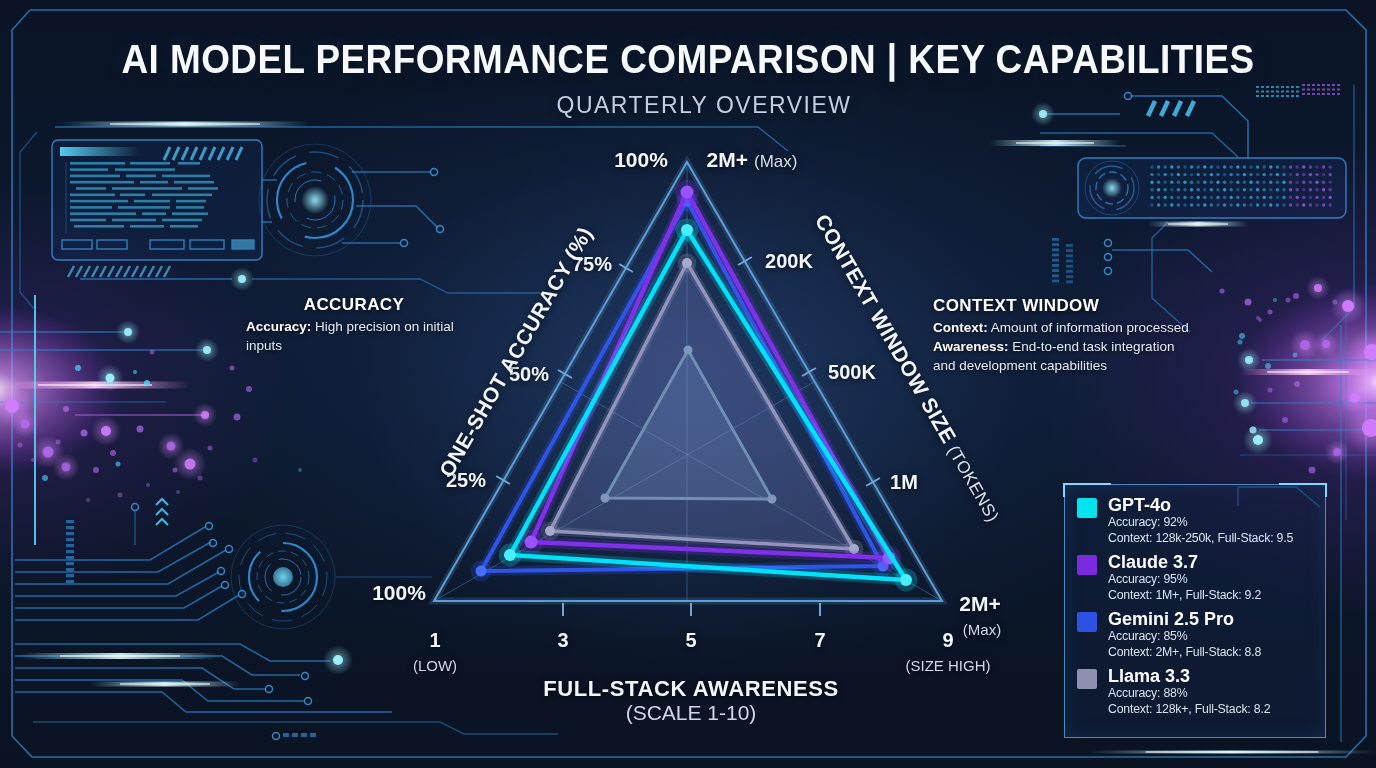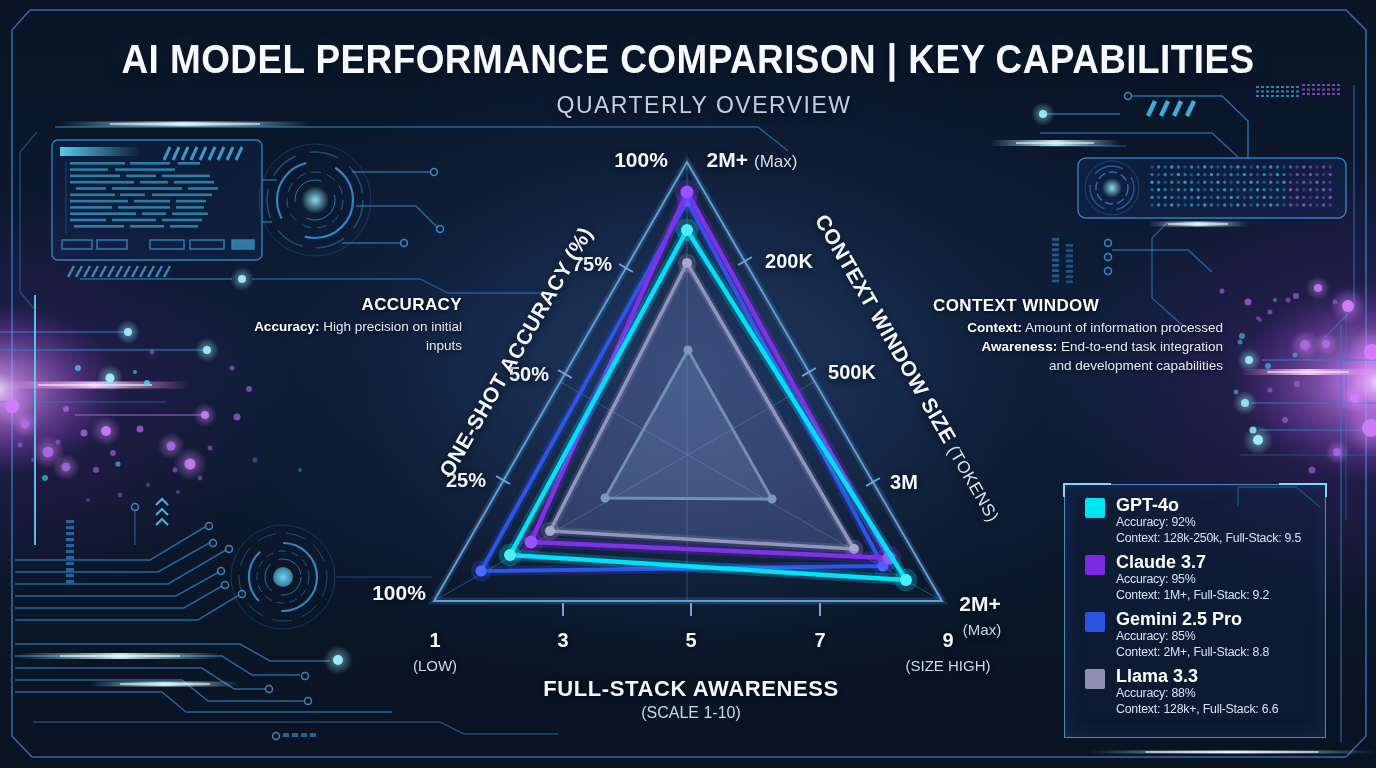--- a/index.html
+++ b/index.html
@@ -27,36 +27,36 @@
   .lbl.big{font-weight:700;font-size:21px;}
   .lbl.sub{font-size:15px;color:#ccd8ea;font-weight:400;}
   .lbl.pair .mx{font-weight:400;font-size:17px;color:#d4deee;margin-left:6px;}
   .axis-title{position:absolute;transform:translate(-50%,-50%) rotate(-60deg);
       font-weight:700;font-size:21px;letter-spacing:.5px;white-space:nowrap;
       text-shadow:0 1px 6px rgba(0,0,0,.7);}
   .axis-title.right{transform:translate(-50%,-50%) rotate(60deg);}
   .axis-title .small{font-weight:400;font-size:17px;color:#d8e2f0;}
   .bottom-title{position:absolute;transform:translate(-50%,-50%);font-weight:700;font-size:22px;
       letter-spacing:.6px;white-space:nowrap;text-shadow:0 1px 6px rgba(0,0,0,.7);}
-  .bottom-sub{position:absolute;transform:translate(-50%,-50%);font-size:16px;color:#ccd8ea;white-space:nowrap;}
+  .bottom-sub{position:absolute;transform:translate(-50%,-50%);font-size:21px;color:#ccd8ea;white-space:nowrap;}
   .ann{position:absolute;font-size:13.5px;line-height:19px;color:#e3ebf7;text-shadow:0 1px 4px rgba(0,0,0,.7);}
   .ann .head{font-size:17px;font-weight:700;color:#fff;margin-bottom:3px;letter-spacing:.4px;}
-  .ann .line{white-space:nowrap;text-align:right;}
+  .ann .line{white-space:nowrap;}
   .ann strong{color:#fff;}
   #ann-left{left:246px;top:295px;width:216px;}
-  #ann-left .head{text-align:right;}
+  #ann-left .head{text-align:center;}
   #ann-right{left:933px;top:296px;width:290px;}
   #legend{position:absolute;left:1064px;top:484px;width:260px;height:252px;
      border:1.5px solid rgba(95,165,225,.8);background:rgba(17,33,66,.45);
      box-shadow:0 0 18px rgba(40,90,160,.25) inset;}
   #legend .corner{position:absolute;width:46px;height:12px;border-top:2.5px solid #7fd8ff;}
   #legend .corner.tl{left:-2px;top:-2px;border-left:2.5px solid #7fd8ff;}
   #legend .corner.tr{right:-2px;top:-2px;border-right:2.5px solid #7fd8ff;}
   .lg-entry{display:flex;align-items:flex-start;margin:0 0 6px 12px;padding-top:0;}
-  #legend-entries{padding-top:10px;margin-left:8px;}
+  #legend-entries{padding-top:10px;}
   .lg-swatch{width:20px;height:20px;border-radius:2px;margin:3px 11px 0 0;flex:0 0 auto;}
   .lg-name{font-size:18px;font-weight:700;line-height:20px;color:#fff;}
   .lg-line{font-size:12.3px;line-height:15.5px;color:#d7e2f2;letter-spacing:-.2px;white-space:nowrap;}
   .footnote{position:absolute;left:0;top:729px;width:1005px;text-align:center;font-size:15px;
      color:#c6d3e6;text-shadow:0 1px 4px rgba(0,0,0,.6);}
 </style>
 </head>
 <body>
 
 <div class="stage">
@@ -713,21 +713,21 @@
   </header>
 
   <div class="lbl big" style="left:641px;top:160px">100%</div>
   <div class="lbl big pair" style="left:752px;top:160px"><span>2M+</span><span class="mx">(Max)</span></div>
   <div class="lbl b" style="left:592px;top:264px">75%</div>
   <div class="lbl b" style="left:529px;top:374px">50%</div>
   <div class="lbl b" style="left:466px;top:480px">25%</div>
   <div class="lbl big" style="left:399px;top:593px">100%</div>
   <div class="lbl b" style="left:789px;top:261px">200K</div>
   <div class="lbl b" style="left:852px;top:372px">500K</div>
-  <div class="lbl b" style="left:904px;top:482px">3M</div>
+  <div class="lbl b" style="left:904px;top:482px">1M</div>
   <div class="lbl big" style="left:980px;top:604px">2M+</div>
   <div class="lbl sub" style="left:982px;top:629px">(Max)</div>
   <div class="axis-title" style="left:516px;top:352px">ONE-SHOT ACCURACY (%)</div>
   <div class="axis-title right" style="left:908px;top:368px"><span>CONTEXT WINDOW SIZE</span><span class="small"> (TOKENS)</span></div>
   <div class="lbl b" style="left:435px;top:640px">1</div>
   <div class="lbl sub" style="left:435px;top:665px">(LOW)</div>
   <div class="lbl b" style="left:563px;top:640px">3</div>
   <div class="lbl b" style="left:691px;top:640px">5</div>
   <div class="lbl b" style="left:820px;top:640px">7</div>
   <div class="lbl b" style="left:948px;top:640px">9</div>
@@ -762,18 +762,18 @@
         <div class="lg-entry">
           <span class="lg-swatch" style="background:#7a2be0"></span>
           <span><span class="lg-name">Claude 3.7</span><div class="lg-line">Accuracy: 95%</div><div class="lg-line">Context: 1M+, Full-Stack: 9.2</div></span>
         </div>
         <div class="lg-entry">
           <span class="lg-swatch" style="background:#2b52e0"></span>
           <span><span class="lg-name">Gemini 2.5 Pro</span><div class="lg-line">Accuracy: 85%</div><div class="lg-line">Context: 2M+, Full-Stack: 8.8</div></span>
         </div>
         <div class="lg-entry">
           <span class="lg-swatch" style="background:#8e90b2"></span>
-          <span><span class="lg-name">Llama 3.3</span><div class="lg-line">Accuracy: 88%</div><div class="lg-line">Context: 128k+, Full-Stack: 6.6</div></span>
+          <span><span class="lg-name">Llama 3.3</span><div class="lg-line">Accuracy: 88%</div><div class="lg-line">Context: 128k+, Full-Stack: 8.2</div></span>
         </div>
       </div>
   </div>
 
 </div>
 
 </body></html>

